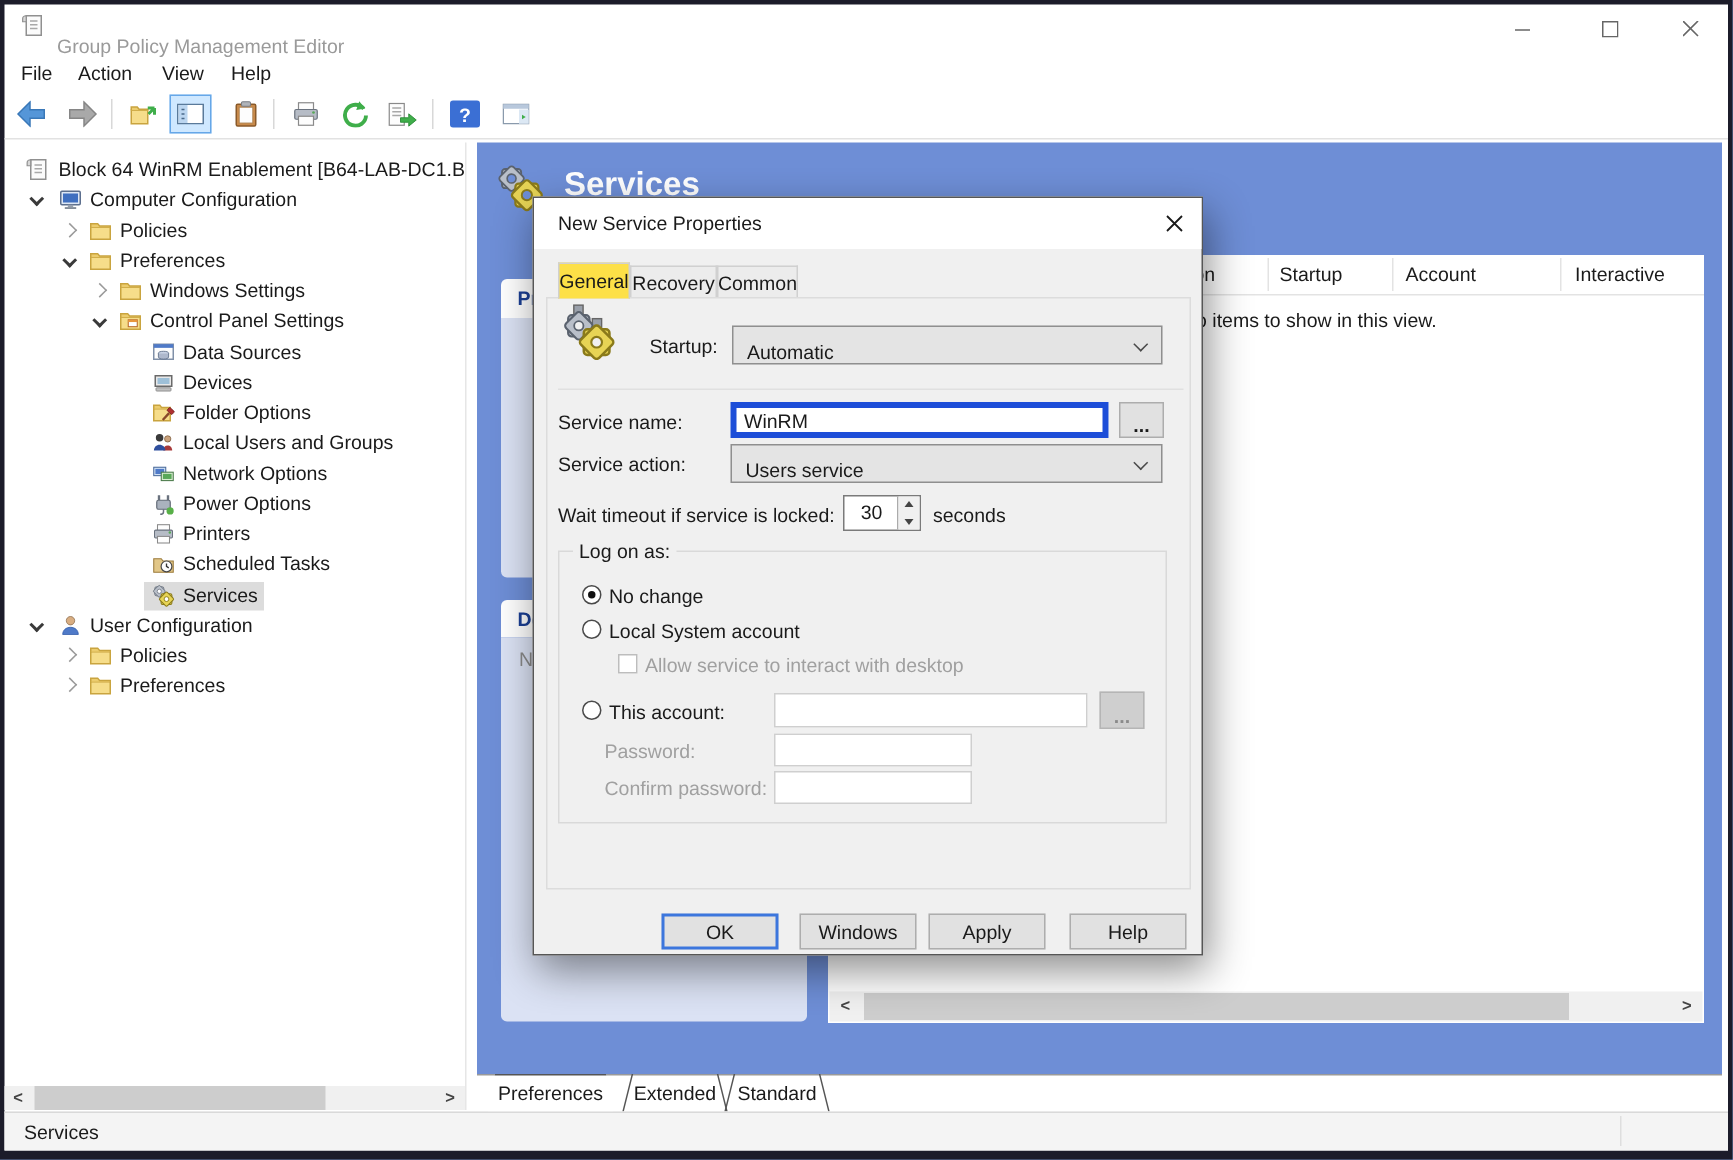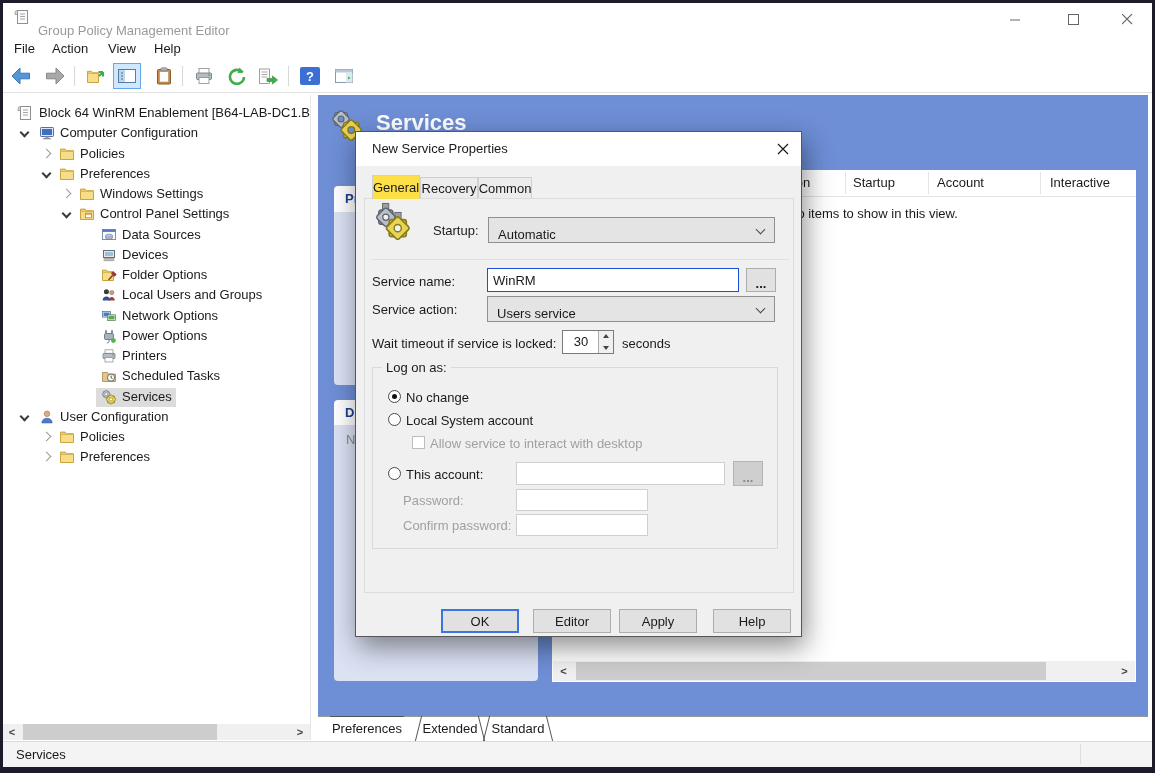--- a/index.html
+++ b/index.html
@@ -72,21 +72,21 @@
   #dialog { left:355px; top:131px; width:447px; height:506px; background:#f0f0f0; border:1px solid #565656; box-shadow:3px 10px 26px rgba(0,0,0,.45); z-index:40; }
   #dialog .abs { position:absolute; }
   #dlg-titlebar { left:0; top:0; width:100%; height:34px; background:#fff; }
   #dlg-title { left:16px; top:9px; }
   #dlg-close { left:414px; top:6px; width:26px; height:22px; display:flex; align-items:center; justify-content:center; }
   .dlg-tab { position:absolute; border:1px solid #d0d0d0; border-bottom:none; background:#ececec; display:flex; align-items:center; justify-content:center; }
   .dlg-tab.active { background:#fde047; z-index:2; }
   #dlg-page { left:8px; top:66px; width:430px; height:395px; background:#f0f0f0; border:1px solid #dcdcdc; }
   .lbl { position:absolute; white-space:nowrap; }
   .lbl.dis { color:#a0a0a0; }
-  .tbox { position:absolute; background:#fff; border:1px solid #1d4ed8; font-size:13px; padding:0 5px; font-family:"Liberation Sans", sans-serif; color:#1a1a1a; }
+  .tbox { position:absolute; background:#fff; border:4px solid #1d4ed8; font-size:13px; padding:0 5px; font-family:"Liberation Sans", sans-serif; color:#1a1a1a; }
   .tbox.dis { border:1px solid #cfcfcf; }
   .combo { position:absolute; background:#e4e4e4; border:1px solid #8f8f8f; display:flex; align-items:flex-end; padding:0 9px; }
   .combo .chev { position:absolute; right:10px; top:8px; width:7px; height:7px; border-right:1.5px solid #4a4a4a; border-bottom:1.5px solid #4a4a4a; transform:rotate(45deg); }
   .mini-btn { position:absolute; background:#e1e1e1; border:1px solid #adadad; display:flex; align-items:flex-end; justify-content:center; font-weight:bold; line-height:14px; }
   .mini-btn.dis { background:#cfcfcf; border-color:#b5b5b5; color:#8a8a8a; }
   .radio { position:absolute; width:13px; height:13px; border:1px solid #4a4a4a; border-radius:50%; background:#fff; }
   .radio.checked::after { content:""; position:absolute; left:3px; top:3px; right:3px; bottom:3px; background:#111; border-radius:50%; }
   .chk { position:absolute; width:13px; height:13px; border:1px solid #bdbdbd; background:#fff; }
   .grp { position:absolute; border:1px solid #d9d9d9; }
   .grp-lbl { position:absolute; background:#f0f0f0; padding:0 4px; }
@@ -544,17 +544,17 @@
     <input class="tbox dis" style="left: 160px; top: 330px; width: 209px; height: 23px;" value="">
     <span class="mini-btn dis" style="left:377px;top:329px;width:30px;height:25px">...</span>
 
     <span class="lbl dis" style="left:47px;top:361px">Password:</span>
     <input class="tbox dis" style="left: 160px; top: 357px; width: 132px; height: 22px;" value="">
 
     <span class="lbl dis" style="left:47px;top:386px">Confirm password:</span>
     <input class="tbox dis" style="left: 160px; top: 382px; width: 132px; height: 22px;" value="">
 
     <span class="btn default" style="left:85px;top:477px">OK</span>
-    <span class="btn" style="left:177px;top:477px">Editor</span>
+    <span class="btn" style="left:177px;top:477px">Windows</span>
     <span class="btn" style="left:263px;top:477px">Apply</span>
     <span class="btn" style="left:357px;top:477px">Help</span>
   </div>
 </div>
 
 </body></html>

